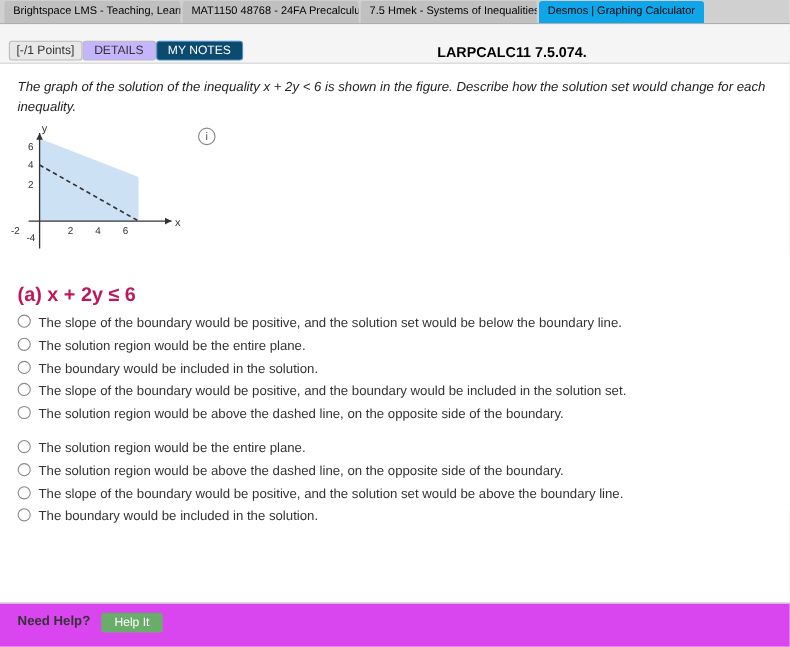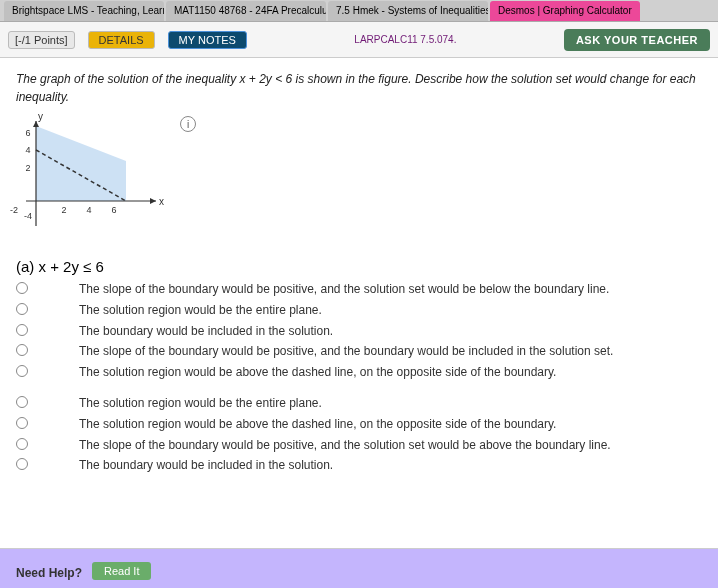--- a/index.html
+++ b/index.html
@@ -30,59 +30,59 @@
       font-size: 10px;
       white-space: nowrap;
       overflow: hidden;
       max-width: 160px;
       text-overflow: ellipsis;
       height: 20px;
       display: flex;
       align-items: center;
     }
     .tab.active {
-      background: #ec4899;
+      background: #0ea5e9;
     }
 
     
     .page-header {
       background: #f5f5f5;
       border-bottom: 1px solid #ccc;
       display: flex;
-      align-items: center;
+      align-items: flex-end;
       padding: 2px 8px;
-      gap: 13px;
+      gap: 0;
       height: 36px;
     }
     .points-badge {
       background: #e8e8e8;
       border: 1px solid #bbb;
       border-radius: 3px;
       padding: 2px 6px;
       font-size: 11px;
       color: #333;
     }
     .tab-btn {
       border: 1px solid #bbb;
-      background: #eab308;
+      background: #c4b5fd;
       border-radius: 3px;
       padding: 2px 10px;
       font-size: 11px;
       cursor: pointer;
       color: #333;
     }
     .tab-btn.active-tab {
       background: #0c4a6e;
       color: white;
       border-color: #4a90d9;
     }
     .assignment-code {
-      font-size: 10px;
-      font-weight: normal;
-      color: #701a75;
+      font-size: 13px;
+      font-weight: bold;
+      color: #000000;
       flex: 1;
       text-align: center;
     }
     .ask-teacher-btn {
       background: #4a7c59;
       color: white;
       border: none;
       border-radius: 4px;
       padding: 5px 12px;
       font-size: 11px;
@@ -112,56 +112,55 @@
     .graph-container {
       display: flex;
       margin-bottom: 12px;
     }
 
     
     .sub-question {
       margin-bottom: 14px;
     }
     .sub-question-label {
-      font-size: 15px;
-      font-weight: normal;
-      color: #000000;
+      font-size: 18px;
+      font-weight: bold;
+      color: #be185d;
       margin-bottom: 6px;
     }
     .options-list {
       list-style: none;
       padding: 0;
     }
     .option-item {
       display: flex;
       align-items: flex-start;
       margin-bottom: 4px;
       font-size: 12px;
       color: #333;
       line-height: 1.4;
-      gap: 44px;
     }
     .radio-circle {
       width: 12px;
       height: 12px;
       border: 1px solid #888;
       border-radius: 50%;
       margin-right: 7px;
       margin-top: 1px;
       flex-shrink: 0;
       background: white;
     }
 
     
     .help-bar {
-      background: #c4b5fd;
+      background: #d946ef;
       border-top: 1px solid #ccc;
       padding: 8px 16px;
       display: flex;
-      align-items: flex-end;
+      align-items: flex-start;
       gap: 10px;
       height: 40px;
     }
     .need-help-label {
       font-size: 12px;
       font-weight: bold;
       color: #333;
     }
     .read-it-btn {
       background: #6aad6a;
@@ -208,21 +207,20 @@
   <div class="tab active">
     <span>Desmos | Graphing Calculator</span>
   </div>
 </div>
 
 <div class="page-header">
   <span class="points-badge">[-/1 Points]</span>
   <button class="tab-btn">DETAILS</button>
   <button class="tab-btn active-tab">MY NOTES</button>
   <span class="assignment-code">LARPCALC11 7.5.074.</span>
-  <button class="ask-teacher-btn">ASK YOUR TEACHER</button>
 </div>
 
 <div class="main-content">
 
   <p class="question-text">The graph of the solution of the inequality x + 2y &lt; 6 is shown in the figure. Describe how the solution set would change for each inequality.</p>
 
   <div class="graph-container">
     <svg width="160" height="130" class="graph-svg">
 
       <polygon points="20,10 20,85 110,85 110,45" fill="#b8d4f0" opacity="0.7"></polygon>
@@ -299,14 +297,14 @@
         <span class="radio-circle"></span>
         <span>The boundary would be included in the solution.</span>
       </li>
     </ul>
   </div>
 
 </div>
 
 <div class="help-bar">
   <span class="need-help-label">Need Help?</span>
-  <button class="read-it-btn">Read It</button>
+  <button class="read-it-btn">Help It</button>
 </div>
 
 </body></html>

